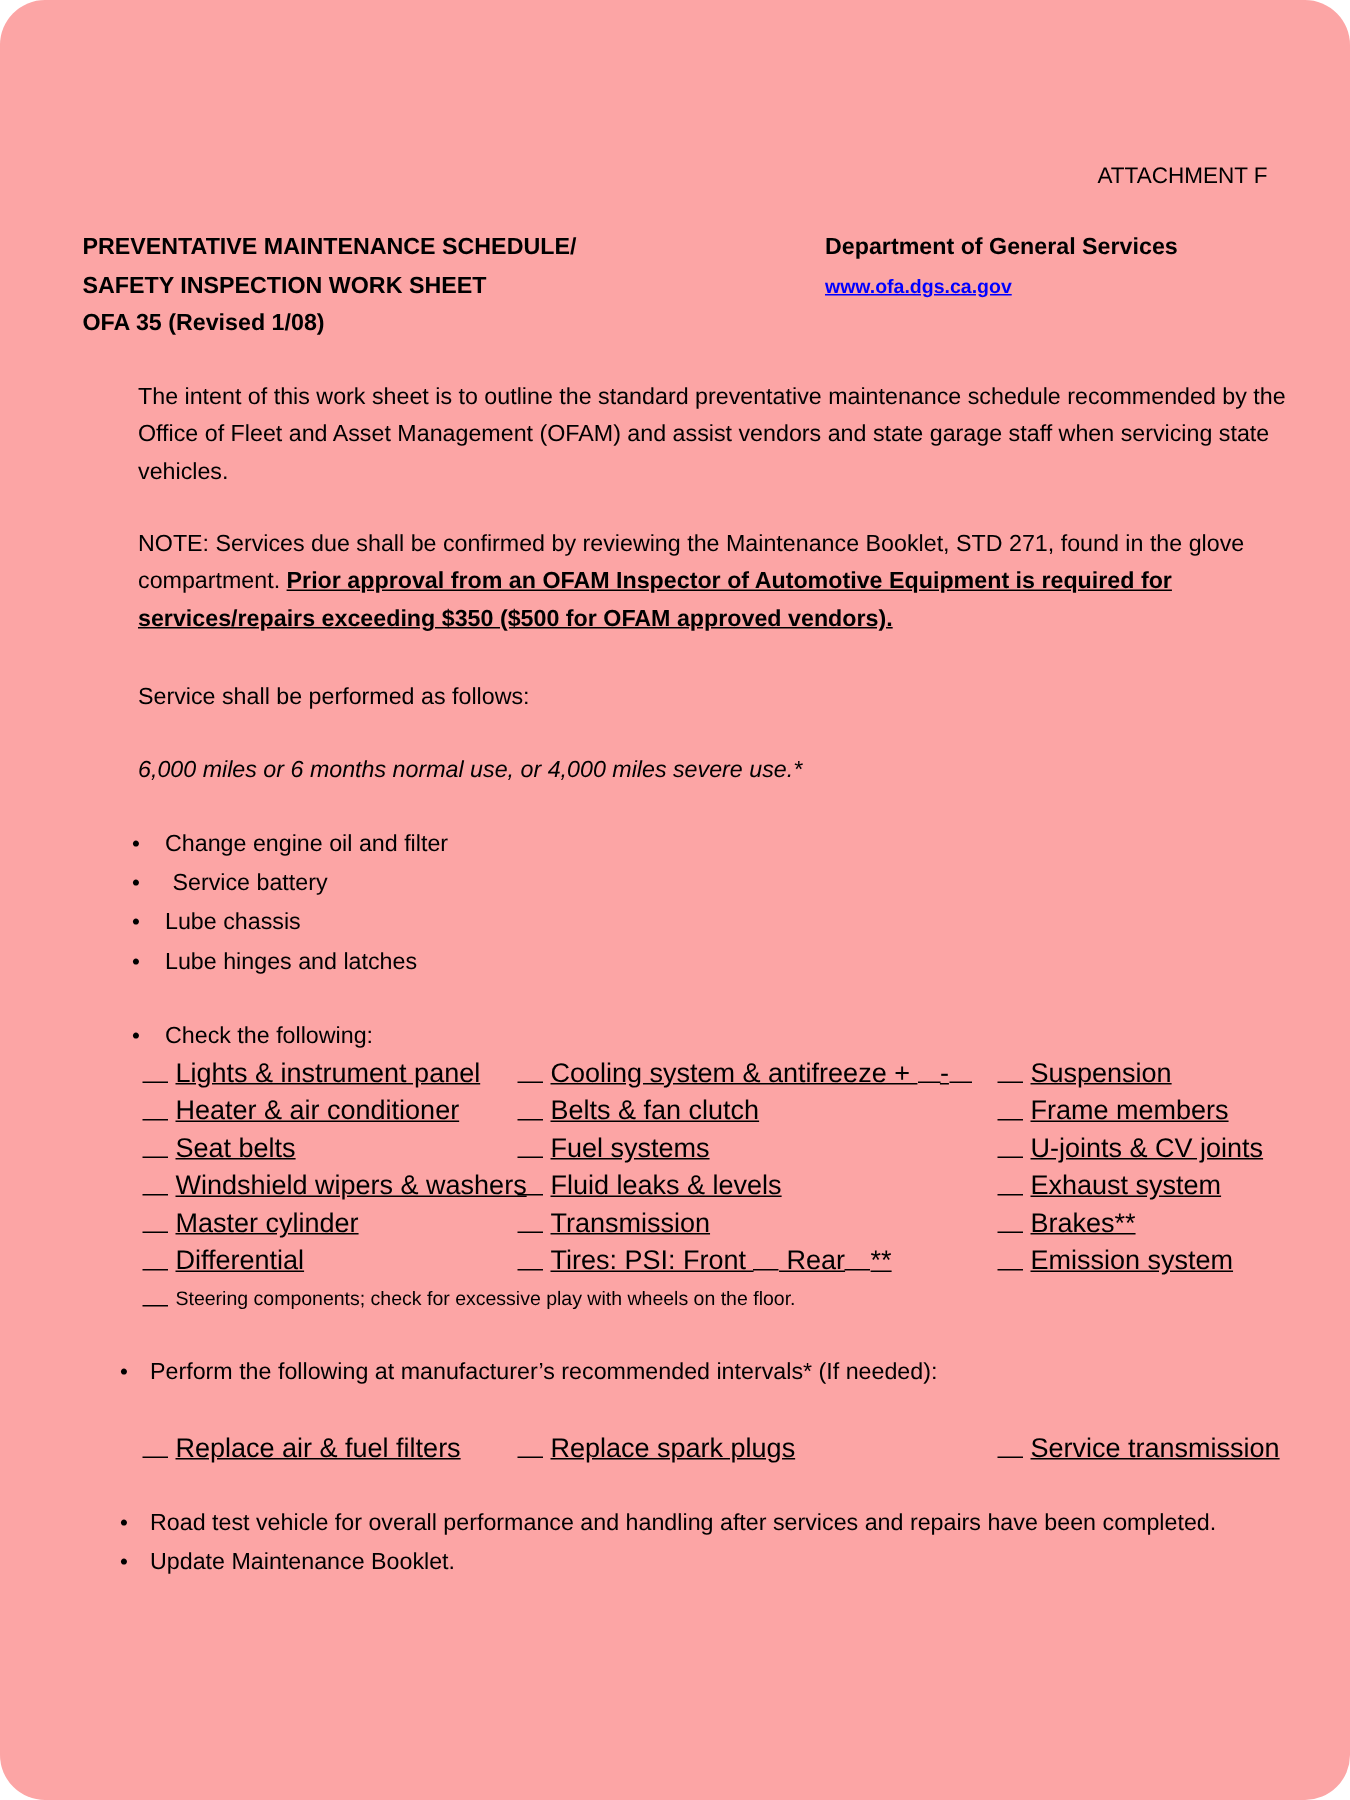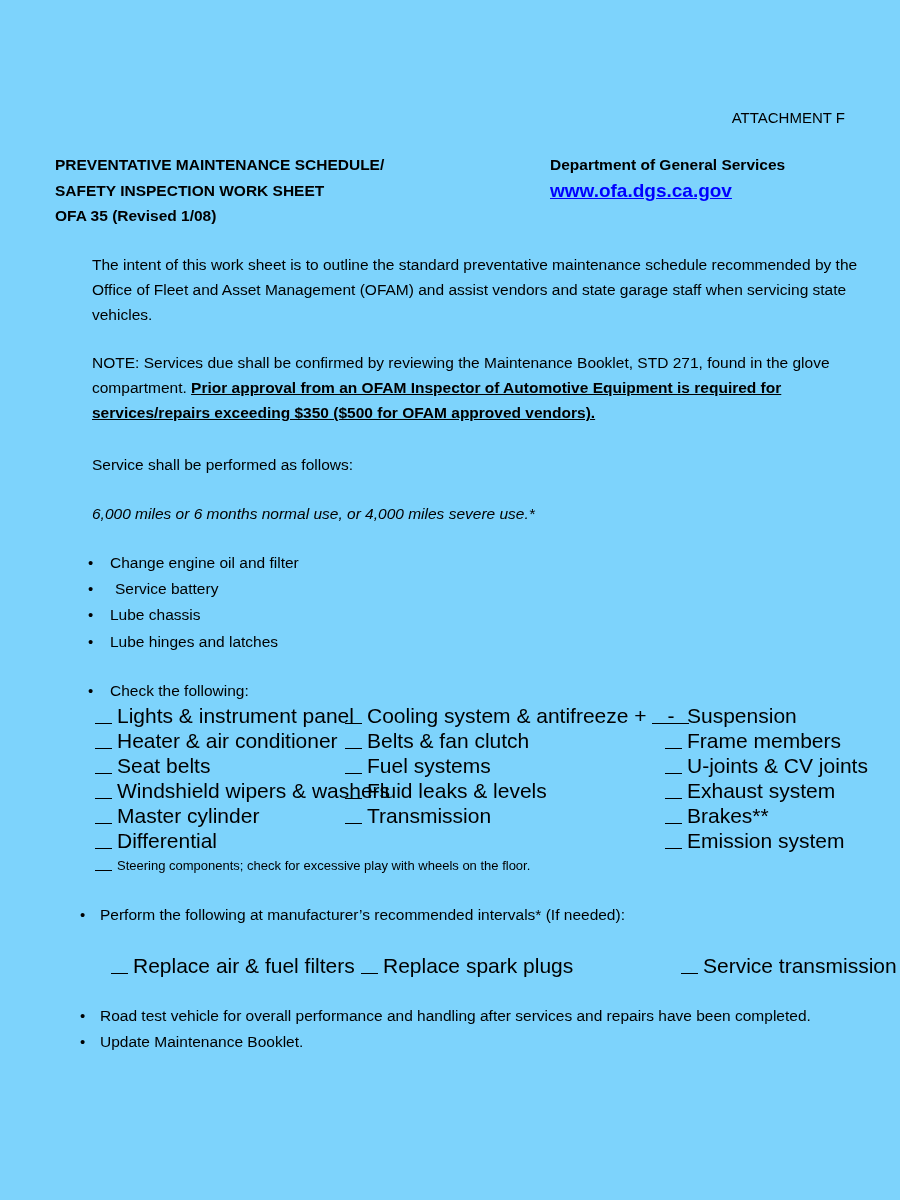--- a/index.html
+++ b/index.html
@@ -9,23 +9,24 @@
     background: #ffffff;
   }
   body {
     font-family: "Liberation Sans", sans-serif;
     color: #000000;
   }
   .page {
     position: relative;
     width: 900px;
     height: 1200px;
-    background: #7dd3fc;
+    background: #fca5a5;
     box-sizing: border-box;
     overflow: hidden;
+    border-radius: 30px;
   }
   .content {
     position: absolute;
     left: 55px;
     top: 0;
     width: 790px;
   }
 
   
   .attachment-row {
@@ -55,21 +56,21 @@
   }
   .header-line {
     font-size: 15.5px;
     font-weight: bold;
     line-height: 25.5px;
     white-space: nowrap;
   }
   .weblink {
     color: #0000ff;
     font-weight: bold;
-    font-size: 19px;
+    font-size: 13px;
     line-height: 25.5px;
     display: inline-block;
     cursor: pointer;
   }
 
   
   .para {
     position: absolute;
     left: 0;
     width: 790px;
@@ -132,23 +133,24 @@
     top: 703px;
     width: 790px;
   }
   .check-row {
     position: relative;
     height: 25.1px;
   }
   .check-cell {
     position: absolute;
     top: 0;
-    font-size: 21px;
+    font-size: 18px;
     line-height: 25.1px;
     white-space: nowrap;
+    text-decoration: underline;
   }
   .col1 { left: 40px; }
   .col2 { left: 290px; }
   .col3 { left: 610px; }
   .blank {
     display: inline-block;
     border-bottom: 1.6px solid #000000;
     width: 17px;
     height: 12px;
     vertical-align: -1px;
@@ -194,21 +196,21 @@
     position: absolute;
     left: 25px;
     top: 0;
     font-size: 15px;
     line-height: 24px;
   }
 
   
   .interval-row {
     position: absolute;
-    left: 16px;
+    left: 0;
     top: 953px;
     width: 790px;
     height: 26px;
   }
 
   
   .final-list {
     position: absolute;
     left: 0;
     top: 1003px;
@@ -340,20 +342,23 @@
           <span class="blank"></span><span>Transmission</span>
         </span>
         <span class="check-cell col3">
           <span class="blank"></span><span>Brakes**</span>
         </span>
       </div>
 
       <div class="check-row">
         <span class="check-cell col1">
           <span class="blank"></span><span>Differential</span>
+        </span>
+        <span class="check-cell col2">
+          <span class="blank"></span><span>Tires:  PSI:  Front </span><span class="blank-inline"></span><span> Rear</span><span class="blank-inline"></span><span>**</span>
         </span>
         <span class="check-cell col3">
           <span class="blank"></span><span>Emission system</span>
         </span>
       </div>
     </div>
 
     <div class="steering-row">
       <span class="blank"></span><span>Steering components; check for excessive play with wheels on the floor.</span>
     </div>

